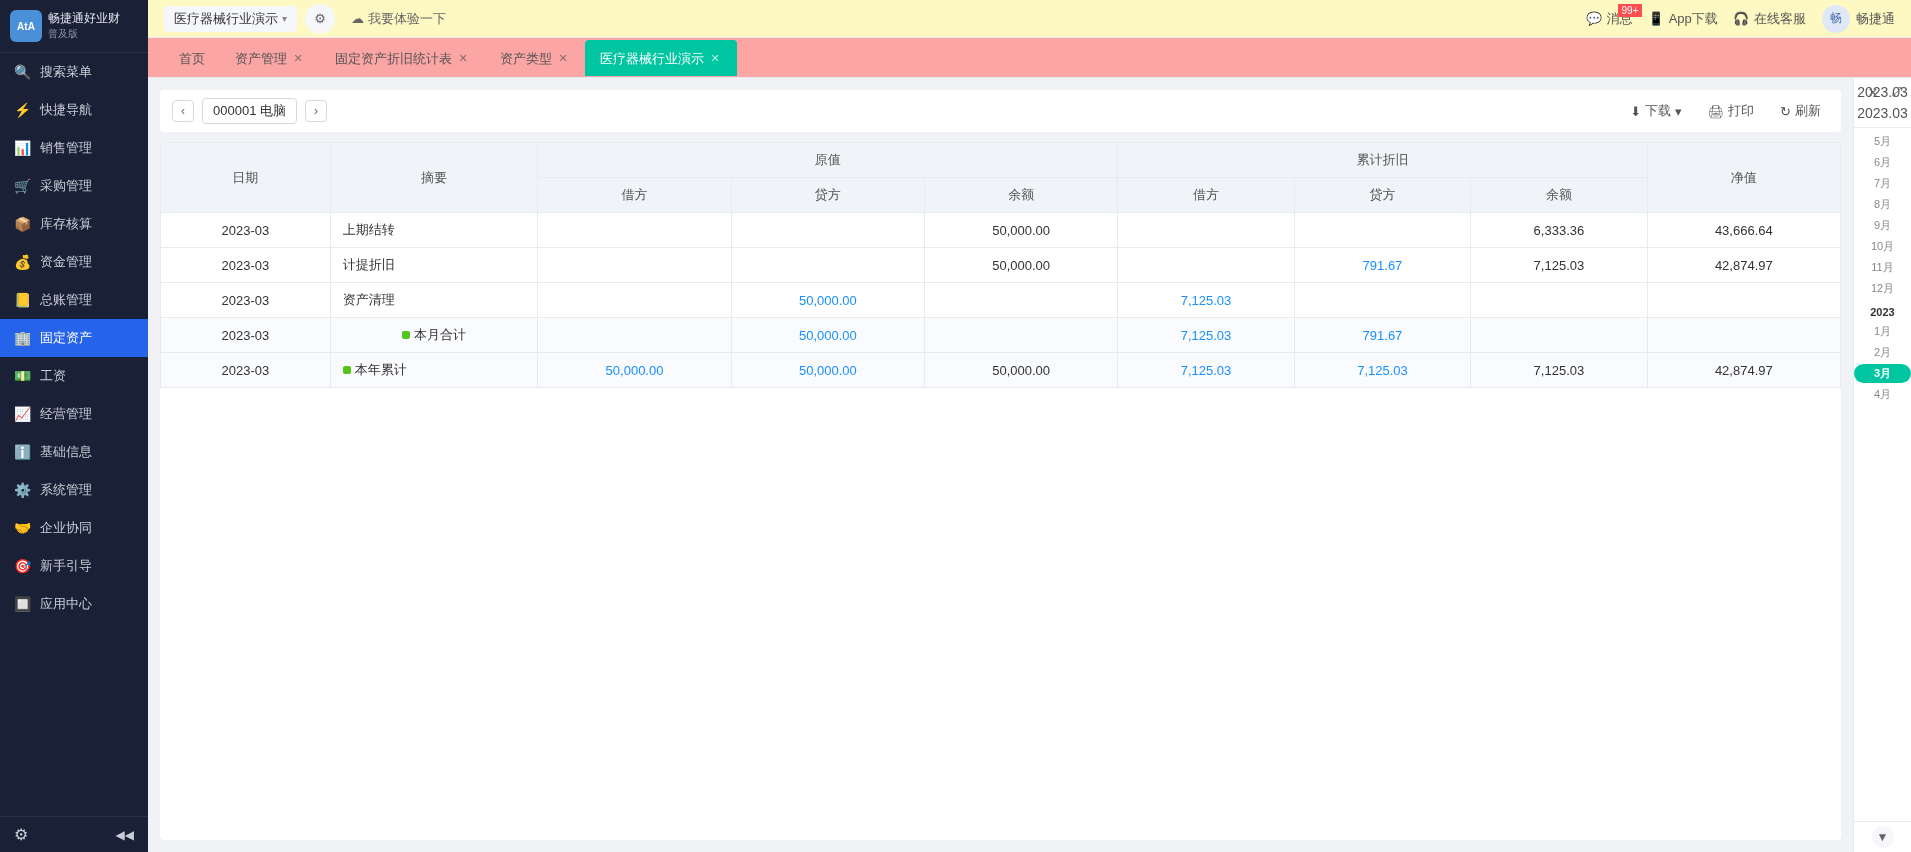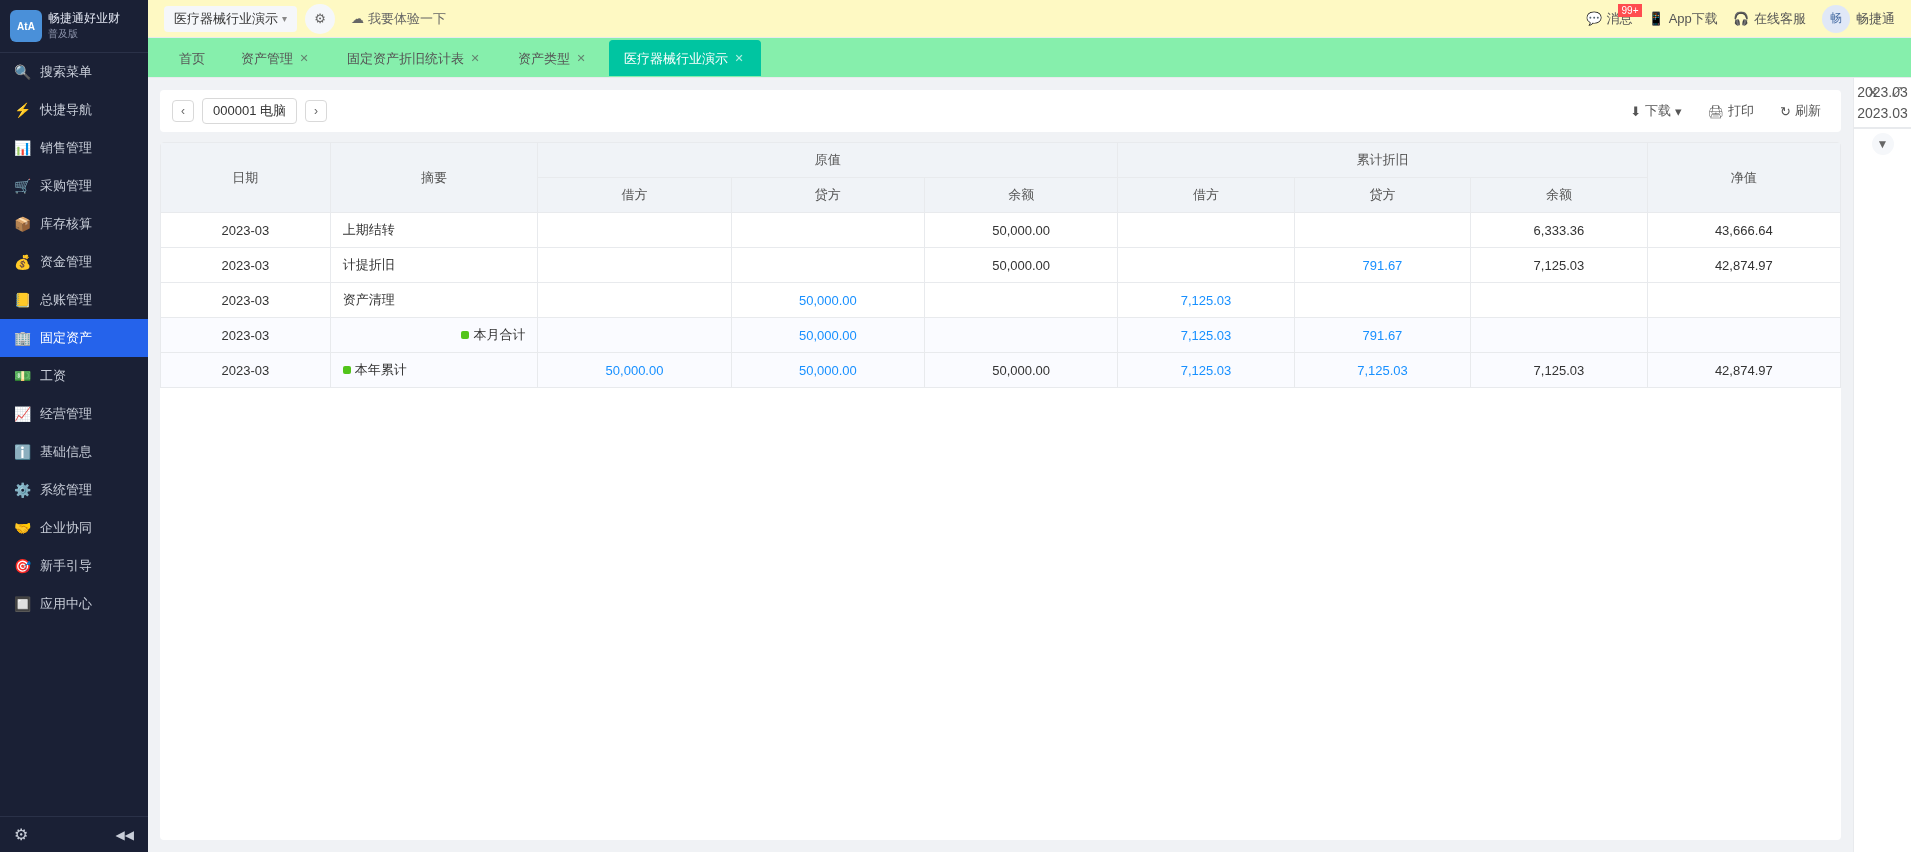--- a/index.html
+++ b/index.html
@@ -102,27 +102,27 @@
       top: -6px; right: -10px; min-width: 18px; text-align: center;
     }
     .avatar {
       width: 28px; height: 28px; border-radius: 50%;
       background: #e0e8f7; display: flex; align-items: center; justify-content: center;
       font-size: 12px; color: #4a6fa5;
     }
 
     
     .tabs-bar {
-      background: #86efac;
+      background: #fca5a5;
       border-bottom: 1px solid #e8eaed;
       display: flex;
       align-items: center;
       padding: 0 16px;
       height: 40px;
-      gap: 6px;
+      gap: 0;
     }
     .tab {
       display: flex; align-items: center; gap: 4px;
       padding: 6px 14px;
       border-radius: 4px 4px 0 0;
       cursor: pointer;
       font-size: 13px;
       color: #555;
       border: 1px solid transparent;
       border-bottom: none;
@@ -465,21 +465,21 @@
     <td style="color:#333"></td>
     <td style="color:#1890ff">50,000.00</td>
     <td></td>
     <td style="color:#1890ff">7,125.03</td>
     <td style="color:#333"></td>
     <td></td>
     <td></td>
   </tr>
               <tr class="row-subtotal">
     <td>2023-03</td>
-    <td style="text-align:right"><span class="green-dot"></span>本月合计</td>
+    <td style="text-align:center"><span class="green-dot"></span>本月合计</td>
     <td style="color:#333"></td>
     <td style="color:#1890ff">50,000.00</td>
     <td></td>
     <td style="color:#1890ff">7,125.03</td>
     <td style="color:#1890ff">791.67</td>
     <td></td>
     <td></td>
   </tr>
               <tr class="row-total">
     <td>2023-03</td>
@@ -500,18 +500,33 @@
 
     <div class="timeline-panel">
       <div class="panel-close-btns">
         <div class="panel-btn">✕</div>
         <div class="panel-btn">⤢</div>
       </div>
       <div class="timeline-header">
         <div class="timeline-header-row">2023.03</div>
         <div class="timeline-header-row">2023.03</div>
       </div>
+      <div class="timeline-body" id="timeline-body">
+      <div class="timeline-item">5月</div>
+          <div class="timeline-item">6月</div>
+          <div class="timeline-item">7月</div>
+          <div class="timeline-item">8月</div>
+          <div class="timeline-item">9月</div>
+          <div class="timeline-item">10月</div>
+          <div class="timeline-item">11月</div>
+          <div class="timeline-item">12月</div>
+          <div class="timeline-item year-label">2023</div>
+          <div class="timeline-item">1月</div>
+          <div class="timeline-item">2月</div>
+          <div class="timeline-item active">3月</div>
+          <div class="timeline-item">4月</div>
+        </div>
       <div class="timeline-controls">
         <div class="timeline-ctrl-btn">▼</div>
       </div>
     </div>
   </div>
 </div>
 
 </body></html>

